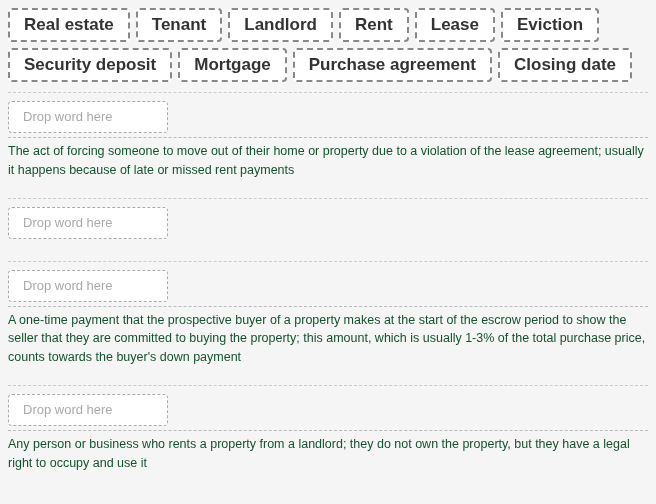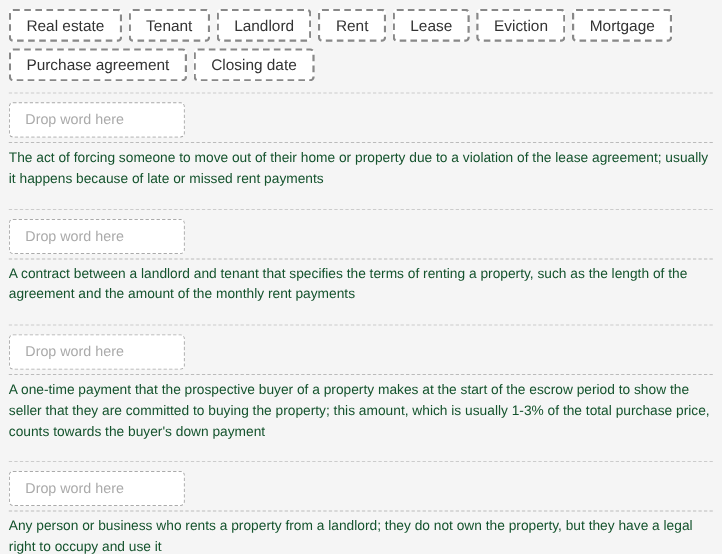--- a/index.html
+++ b/index.html
@@ -19,23 +19,24 @@
       gap: 6px;
       margin-bottom: 10px;
     }
 
     .word-chip {
       border: 2px dashed #888;
       border-radius: 4px;
       padding: 5px 14px;
       background: #fff;
       cursor: grab;
-      font-size: 14px;
+      font-size: 17px;
       color: #333;
       white-space: nowrap;
+      font-weight: bold;
     }
 
     .drop-zones {
       display: flex;
       flex-direction: column;
       gap: 0px;
     }
 
     .definition-block {
       margin-bottom: 10px;
@@ -73,20 +74,21 @@
 
 <div class="word-bank">
 
   <span class="word-chip">Real estate</span>
   <span class="word-chip">Tenant</span>
   <span class="word-chip">Landlord</span>
   <span class="word-chip">Rent</span>
 
   <span class="word-chip">Lease</span>
   <span class="word-chip">Eviction</span>
+  <span class="word-chip">Security deposit</span>
   <span class="word-chip">Mortgage</span>
 
   <span class="word-chip">Purchase agreement</span>
   <span class="word-chip">Closing date</span>
 
 </div>
 
 <hr class="separator-line">
 
 <div class="drop-zones">
@@ -97,21 +99,20 @@
     </div>
     <div class="definition-text">The act of forcing someone to move out of their home or property due to a violation of the lease agreement; usually it happens because of late or missed rent payments</div>
   </div>
 
   <hr class="separator-line">
 
   <div class="definition-block">
     <div class="drop-zone">
       <span>Drop word here</span>
     </div>
-    <div class="definition-text">A contract between a landlord and tenant that specifies the terms of renting a property, such as the length of the agreement and the amount of the monthly rent payments</div>
   </div>
 
   <hr class="separator-line">
 
   <div class="definition-block">
     <div class="drop-zone">
       <span>Drop word here</span>
     </div>
     <div class="definition-text">A one-time payment that the prospective buyer of a property makes at the start of the escrow period to show the seller that they are committed to buying the property; this amount, which is usually 1-3% of the total purchase price, counts towards the buyer's down payment</div>
   </div>

